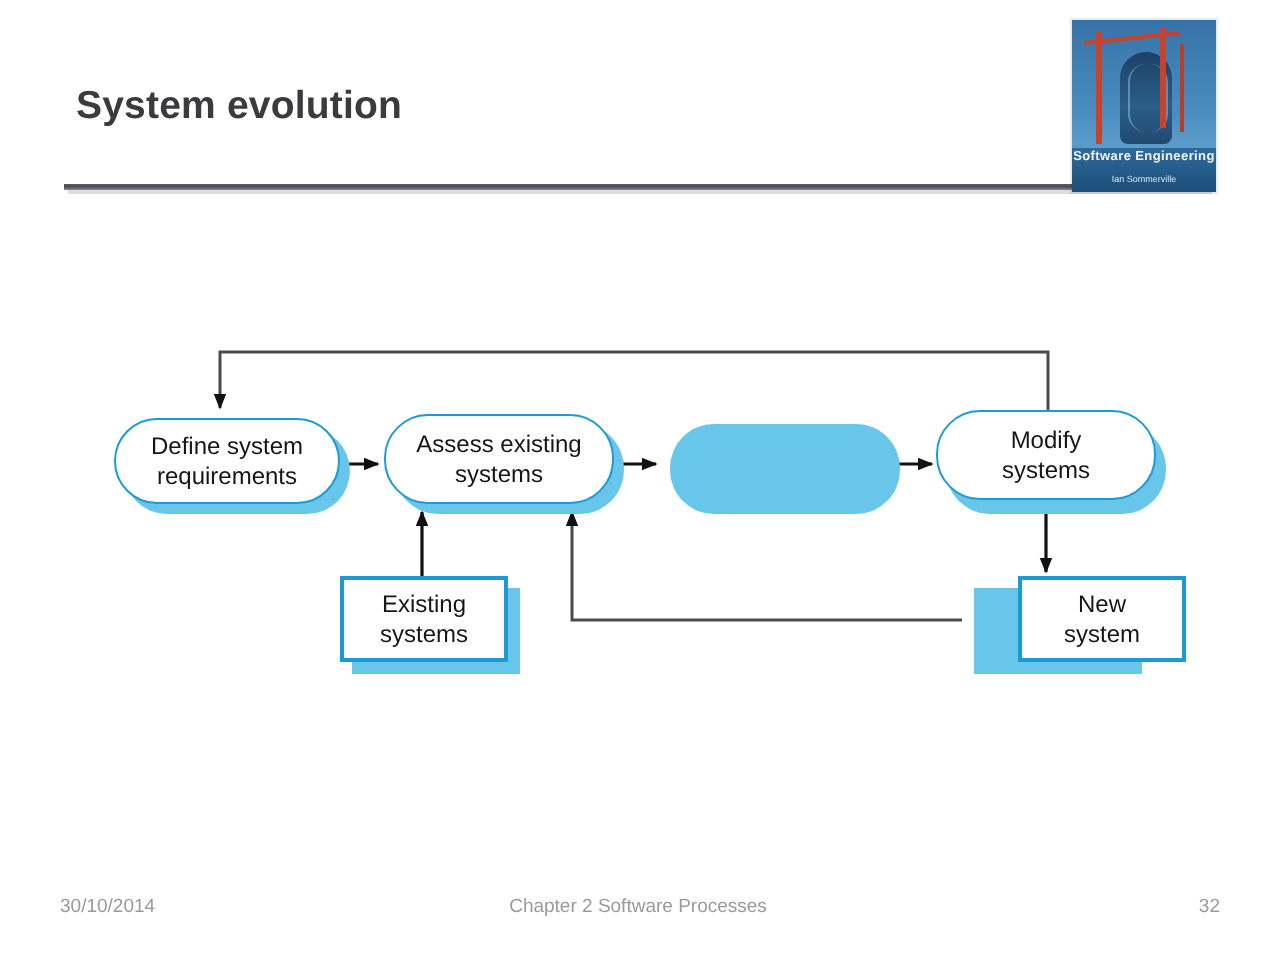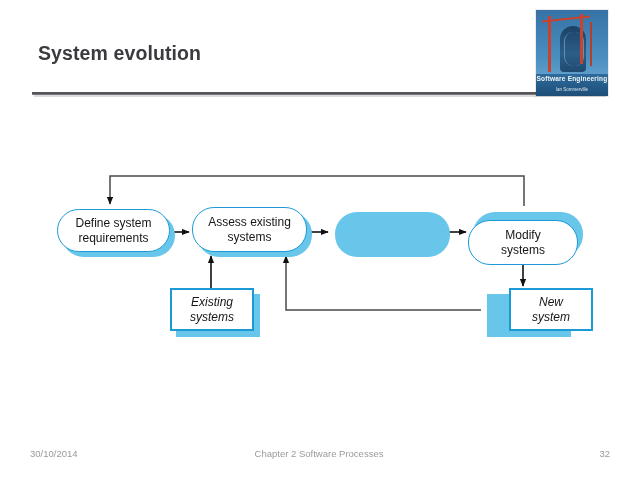--- a/index.html
+++ b/index.html
@@ -180,21 +180,20 @@
     border: 1.6px solid #1b9ad6;
     box-sizing: border-box;
     z-index: 3;
   }
   .node.stadium {
     border-radius: 22px;
   }
   .node.rect {
     border-radius: 0;
     border-width: 2px;
-    font-style: italic;
   }
   .node-shadow {
     position: absolute;
     background: #68c6ea;
     z-index: 2;
   }
   .node-shadow.stadium {
     border-radius: 22px;
   }
 
@@ -300,21 +299,21 @@
     </div>
 
     <div class="node stadium" style="left:192px; top:207px; width:115px; height:45px;">
       <span>
         <span>Assess existing</span><br>
         <span>systems</span>
       </span>
     </div>
 
 
-    <div class="node stadium" style="left:468px; top:220px; width:110px; height:45px;">
+    <div class="node stadium" style="left:468px; top:205px; width:110px; height:45px;">
       <span>
         <span>Modify</span><br>
         <span>systems</span>
       </span>
     </div>
 
     <div class="node rect" style="left:170px; top:288px; width:84px; height:43px;">
       <span>
         <span>Existing</span><br>
         <span>systems</span>

